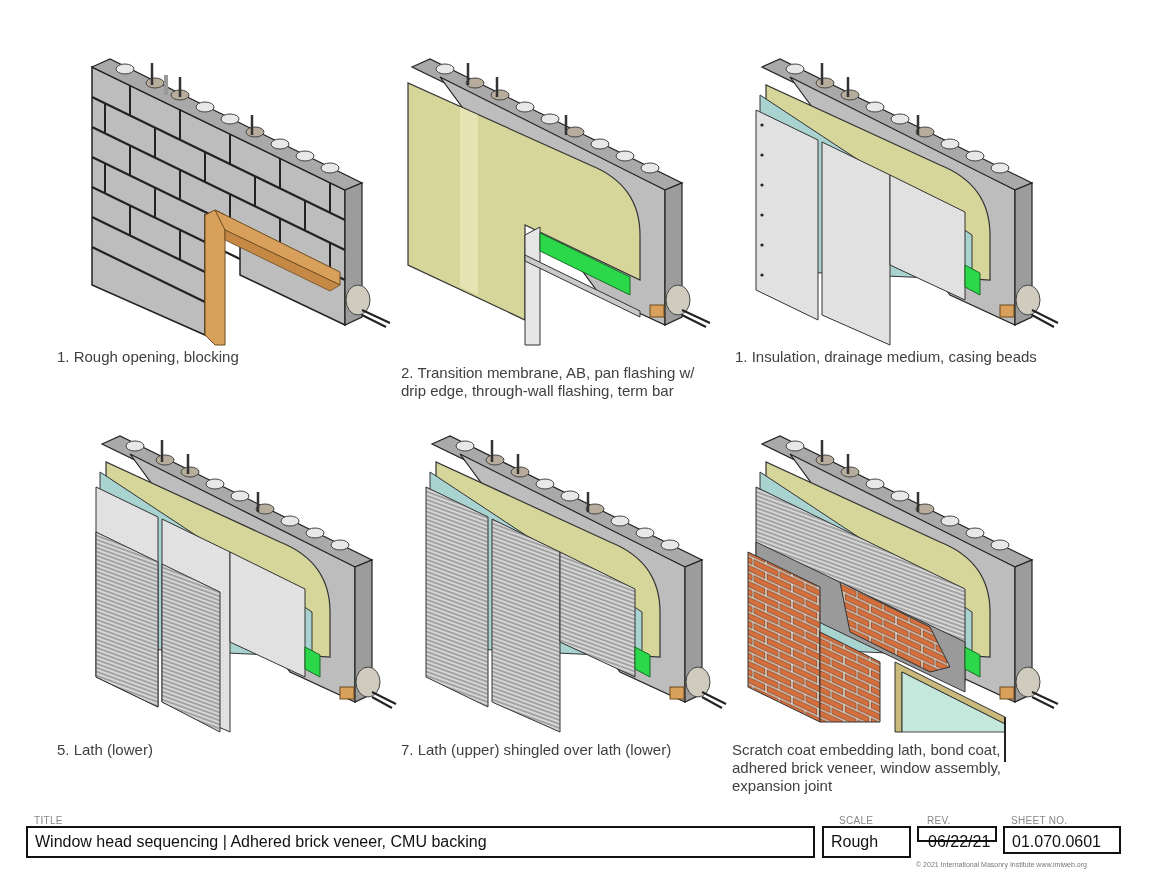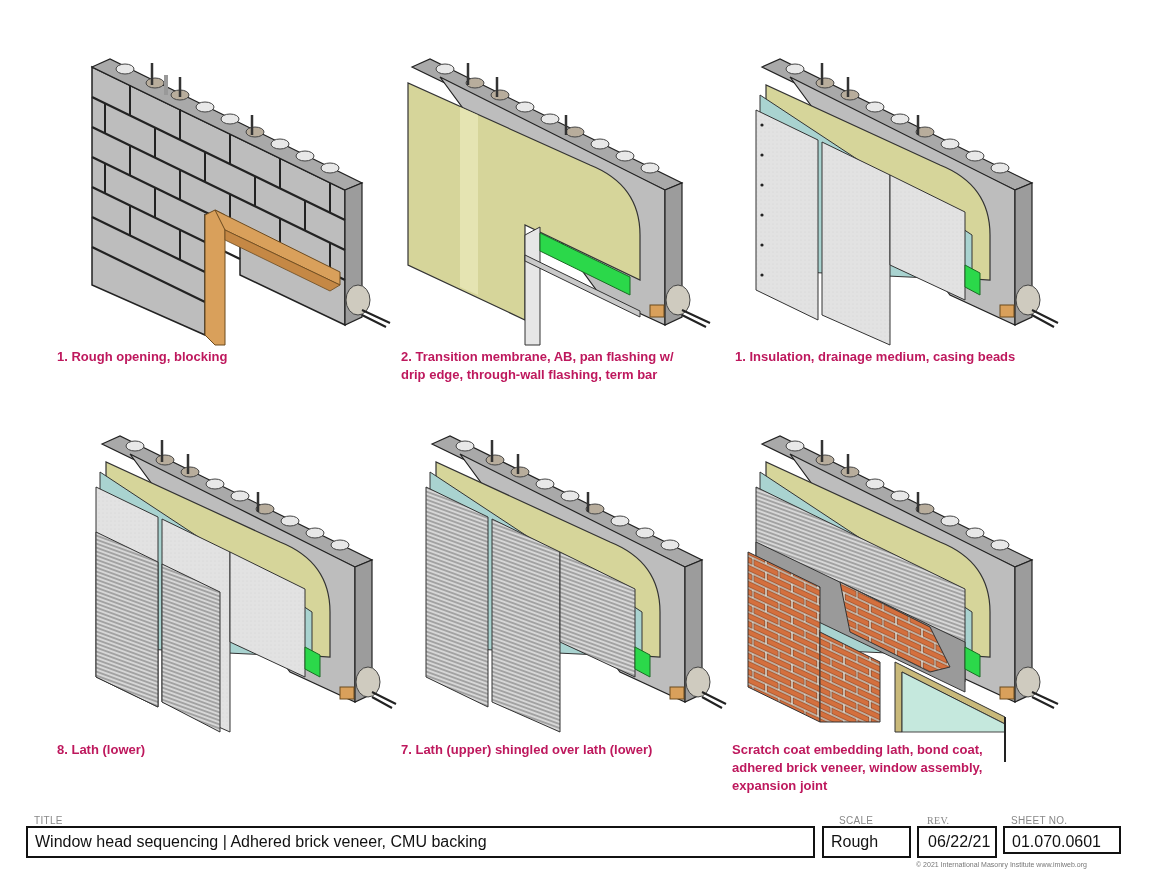--- a/index.html
+++ b/index.html
@@ -1,19 +1,19 @@
 <!DOCTYPE html>
 <html><head>
 <meta charset="utf-8">
 <style>
   html,body{margin:0;padding:0;background:#fff;}
   body{width:1150px;height:889px;position:relative;overflow:hidden;font-family:"Liberation Sans",sans-serif;color:#111;}
   .panel{position:absolute;}
   .panel svg{position:absolute;left:0;top:0;overflow:visible;}
-  .caption{position:absolute;font-size:13px;line-height:18px;color:#be185d;white-space:pre-line;font-weight:bold;}
+  .caption{position:absolute;font-size:15px;line-height:18px;color:#404040;white-space:pre-line;}
   .tb-label{position:absolute;font-size:10px;color:#888;letter-spacing:0.3px;}
   .tb-box{position:absolute;border:2px solid #111;box-sizing:border-box;font-size:16px;line-height:28px;padding-left:7px;background:#fff;white-space:nowrap;}
   .copyright{position:absolute;font-size:7px;color:#777;}
 </style>
 </head>
 <body>
 
 <svg width="0" height="0" style="position:absolute">
   <defs>
     <pattern id="lathPat" width="6" height="4" patternUnits="userSpaceOnUse" patternTransform="skewY(20)">
@@ -134,21 +134,21 @@
     <polygon points="140,178 230,222 230,240 140,196" fill="#2bd84a" stroke="#1a6b24" stroke-width="1"></polygon>
     <polygon points="125,200 240,256 240,262 125,206" fill="#c9c9c9" stroke="#333"></polygon>
     <rect x="250" y="250" width="14" height="12" fill="#d9a05b" stroke="#6b4a1f"></rect>
     <ellipse cx="278" cy="245" rx="12" ry="15" fill="#cfcbbf" stroke="#444"></ellipse>
     <g stroke="#222" stroke-width="2">
         <line x1="282" y1="255" x2="310" y2="268"></line>
         <line x1="282" y1="260" x2="306" y2="272"></line>
       </g>
   </svg>
 </div>
-<div class="caption" style="left:401px;top:348px;">2. Transition membrane, AB, pan flashing w/
+<div class="caption" style="left:401px;top:364px;">2. Transition membrane, AB, pan flashing w/
 drip edge, through-wall flashing, term bar</div>
 
 <div class="panel" style="left:740px;top:55px;width:320px;height:290px;">
   <svg width="320" height="290">
     <polygon points="22,12 40,4 292,128 275,135" fill="#a9a9a9" stroke="#222" stroke-width="1.2"></polygon>
     <polygon points="50,22 275,135 275,270 210,240" fill="#bdbdbd" stroke="#222" stroke-width="1.2"></polygon>
     <polygon points="275,135 292,128 292,262 275,270" fill="#9c9c9c" stroke="#222" stroke-width="1.2"></polygon>
     <g fill="#e8e8e8" stroke="#444" stroke-width="1">
       <ellipse cx="55" cy="14" rx="9" ry="5"></ellipse>
         <ellipse cx="85" cy="28" rx="9" ry="5" fill="#b8ad9c"></ellipse>
@@ -220,21 +220,21 @@
     <polygon points="92,132 150,160 150,300 92,270" fill="url(#lathPat)" stroke="#333"></polygon>
     <polygon points="235,215 250,223 250,245 235,237" fill="#2bd84a" stroke="#1a6b24"></polygon>
     <rect x="270" y="255" width="14" height="12" fill="#d9a05b" stroke="#6b4a1f"></rect>
     <ellipse cx="298" cy="250" rx="12" ry="15" fill="#cfcbbf" stroke="#444"></ellipse>
     <g stroke="#222" stroke-width="2">
         <line x1="302" y1="260" x2="326" y2="272"></line>
         <line x1="302" y1="265" x2="322" y2="276"></line>
       </g>
   </svg>
 </div>
-<div class="caption" style="left:57px;top:741px;">8. Lath (lower)</div>
+<div class="caption" style="left:57px;top:741px;">5. Lath (lower)</div>
 
 <div class="panel" style="left:400px;top:432px;width:320px;height:300px;">
   <svg width="320" height="300">
     <polygon points="32,12 50,4 302,128 285,135" fill="#a9a9a9" stroke="#222" stroke-width="1.2"></polygon>
     <polygon points="60,22 285,135 285,270 220,240" fill="#bdbdbd" stroke="#222" stroke-width="1.2"></polygon>
     <polygon points="285,135 302,128 302,262 285,270" fill="#9c9c9c" stroke="#222" stroke-width="1.2"></polygon>
     <g fill="#e8e8e8" stroke="#444" stroke-width="1">
       <ellipse cx="65" cy="14" rx="9" ry="5"></ellipse>
         <ellipse cx="95" cy="28" rx="9" ry="5" fill="#b8ad9c"></ellipse>
         <ellipse cx="120" cy="40" rx="9" ry="5" fill="#b8ad9c"></ellipse>
@@ -311,19 +311,19 @@
 <div class="caption" style="left:732px;top:741px;">Scratch coat embedding lath, bond coat,
 adhered brick veneer, window assembly,
 expansion joint</div>
 
 <div class="tb-label" style="left:34px;top:815px;">TITLE</div>
 <div class="tb-box" style="left:26px;top:826px;width:789px;height:32px;">Window head sequencing | Adhered brick veneer, CMU backing</div>
 
 <div class="tb-label" style="left:839px;top:815px;">SCALE</div>
 <div class="tb-box" style="left:822px;top:826px;width:89px;height:32px;">Rough</div>
 
-<div class="tb-label" style="left:927px;top:815px;font-family:Liberation Serif, serif;">REV.</div>
-<div class="tb-box" style="left:917px;top:826px;width:80px;height:32px;padding-left:9px;">06/22/21</div>
+<div class="tb-label" style="left:927px;top:815px;">REV.</div>
+<div class="tb-box" style="left:917px;top:826px;width:80px;height:16px;padding-left:9px;">06/22/21</div>
 
 <div class="tb-label" style="left:1011px;top:815px;">SHEET NO.</div>
 <div class="tb-box" style="left:1003px;top:826px;width:118px;height:28px;">01.070.0601</div>
 
 <div class="copyright" style="left:916px;top:861px;">© 2021 International Masonry Institute  www.imiweb.org</div>
 
 </body></html>

